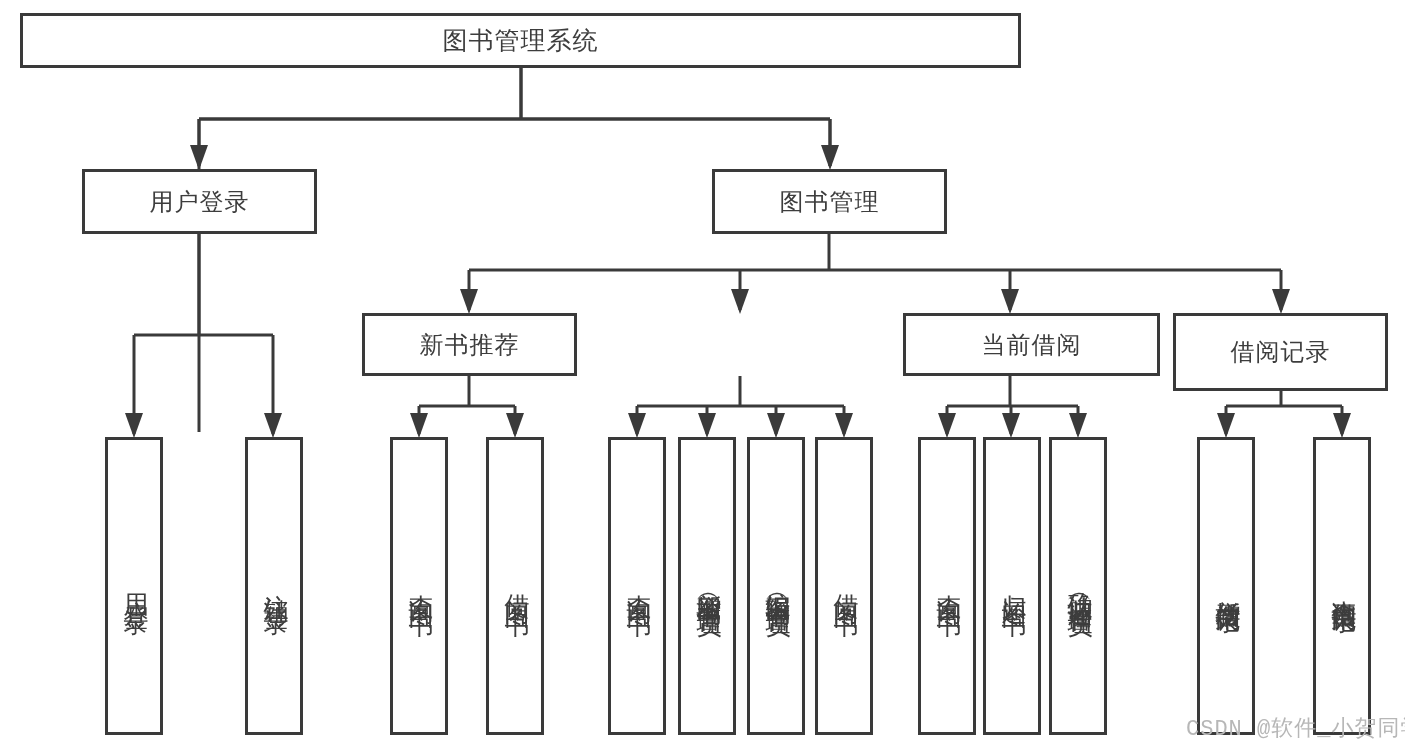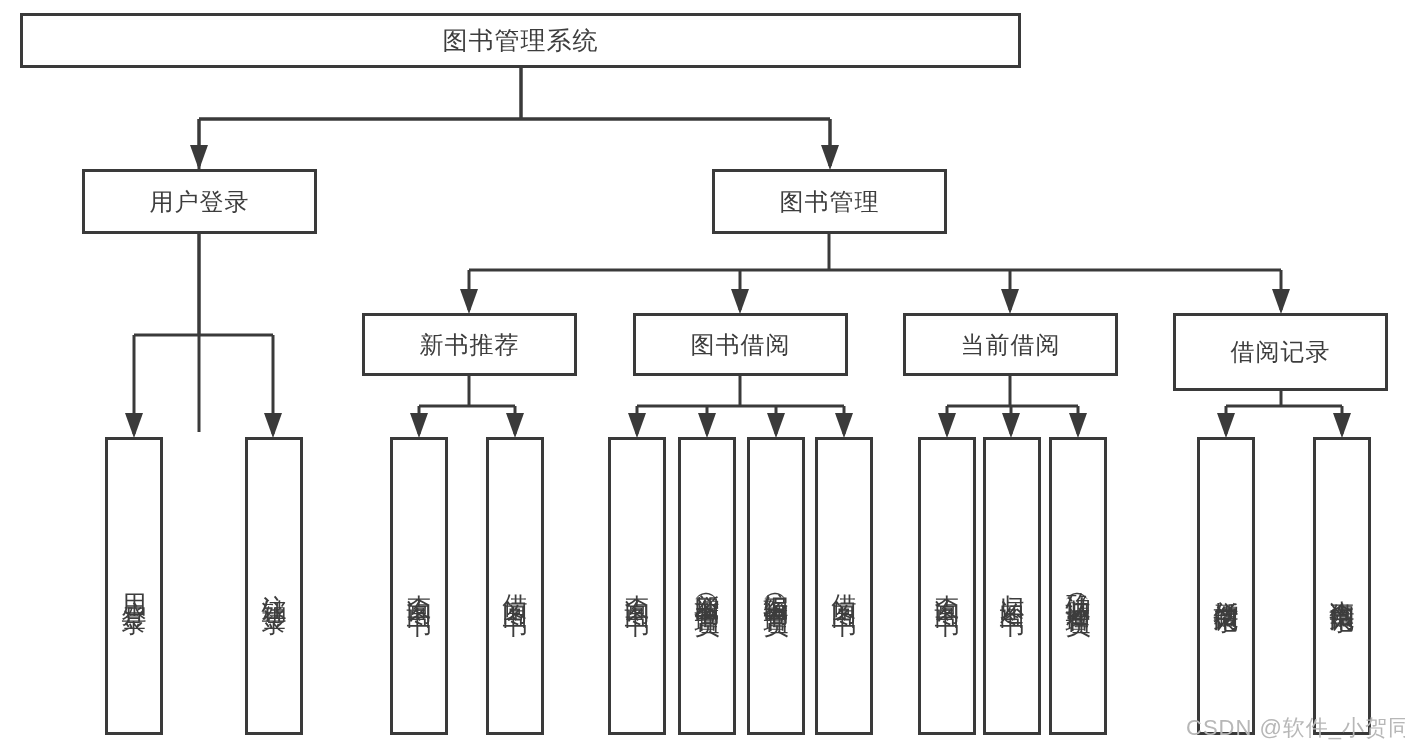--- a/index.html
+++ b/index.html
@@ -1,20 +1,20 @@
 <!DOCTYPE html>
 <html><head>
 <meta charset="utf-8">
 <style>
   html,body{margin:0;padding:0;background:#ffffff;}
   #canvas{
     position:relative;
     width:1405px;height:747px;
     background:#ffffff;
-    font-family:Liberation Sans, sans-serif;
+    font-family:Liberation Mono, monospace;
     overflow:hidden;
   }
   #wires{position:absolute;left:0;top:0;z-index:1;}
   .node{
     position:absolute;
     box-sizing:border-box;
     background:#ffffff;
     border:3px solid #3a3a3a;
     color:#3d3d3d;
     display:flex;
@@ -30,21 +30,21 @@
     font-size:25px;
     letter-spacing:6px;
     line-height:1;
   }
   
   #n-root{left:20px;top:13px;width:1001px;height:55px;font-size:25px;}
   #n-user-login{left:82px;top:169px;width:235px;height:65px;}
   #n-book-mgmt{left:712px;top:169px;width:235px;height:65px;}
   #n-new-book-rec{left:362px;top:313px;width:215px;height:63px;}
   #n-book-borrow{left:633px;top:313px;width:215px;height:63px;}
-  #n-cur-borrow{left:903px;top:313px;width:215px;height:63px;}
+  #n-cur-borrow{left:903px;top:313px;width:257px;height:63px;}
   #n-borrow-rec{left:1173px;top:313px;width:215px;height:78px;}
   .leaf{top:437px;width:58px;height:298px;}
   #n-ul-login{left:105px;}
   #n-ul-logout{left:245px;}
   #n-nbr-query{left:390px;}
   #n-nbr-borrow{left:486px;}
   #n-bb-query{left:608px;}
   #n-bb-add{left:678px;letter-spacing:3px;}
   #n-bb-edit{left:747px;letter-spacing:3px;}
   #n-bb-borrow{left:815px;}
@@ -134,21 +134,20 @@
       <polygon points="1333,413 1351,413 1342,438"></polygon>
     </g>
   </svg>
 
   <div class="node h-node" id="n-root">图书管理系统</div>
 
   <div class="node h-node" id="n-user-login">用户登录</div>
   <div class="node h-node" id="n-book-mgmt">图书管理</div>
 
   <div class="node h-node" id="n-new-book-rec">新书推荐</div>
-  <div class="node h-node" id="n-book-borrow">图书借阅</div>
   <div class="node h-node" id="n-cur-borrow">当前借阅</div>
   <div class="node h-node" id="n-borrow-rec">借阅记录</div>
 
   <div class="node v-node leaf" id="n-ul-login">用户登录</div>
   <div class="node v-node leaf" id="n-ul-logout">注销登录</div>
 
   <div class="node v-node leaf" id="n-nbr-query">查询图书</div>
   <div class="node v-node leaf" id="n-nbr-borrow">借阅图书</div>
 
   <div class="node v-node leaf" id="n-bb-query">查询图书</div>

